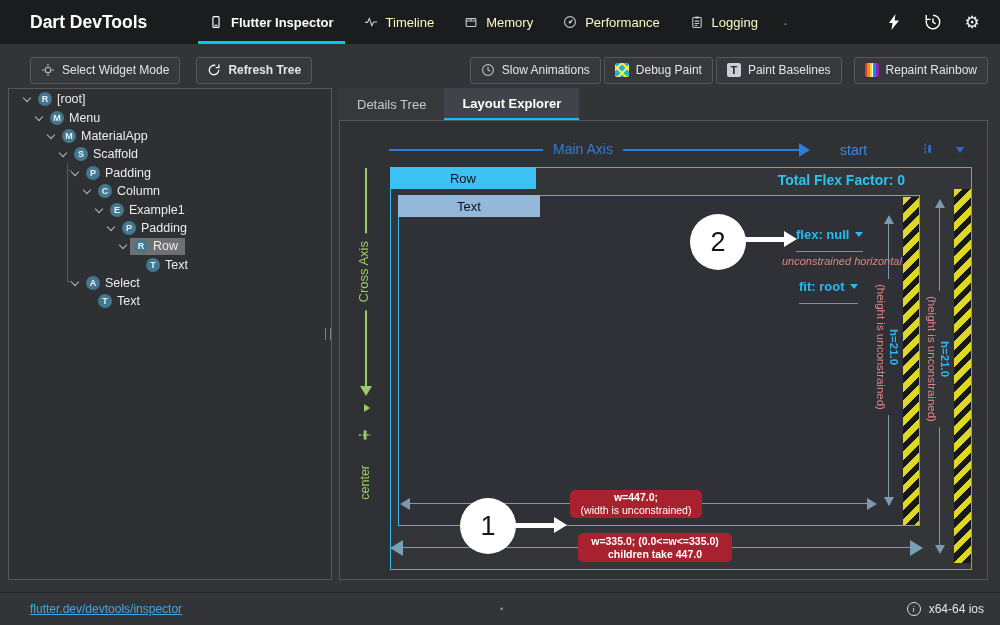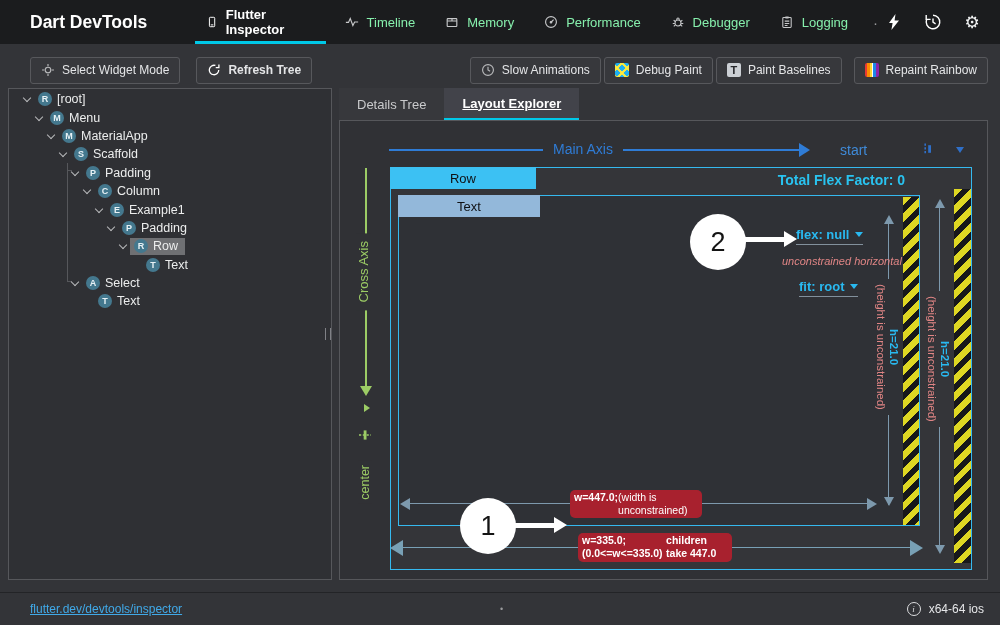--- a/index.html
+++ b/index.html
@@ -9,21 +9,21 @@
     background:#333438; color:#e6e7e9;
     display:flex; flex-direction:column;
     -webkit-font-smoothing:antialiased;
   }
   svg { display:block; }
 
   
   .topbar { height:44px; background:#1b1c1e; display:flex; align-items:stretch; flex:none; }
   .apptitle { font-size:17.5px; font-weight:bold; color:#fff; align-self:center; margin-left:30px; width:150px; }
   .tabs { display:flex; margin-left:14px; }
-  .tab { display:flex; align-items:center; gap:8px; padding:0 15px; font-size:13px; color:#86efac; cursor:pointer; position:relative; }
+  .tab { display:flex; align-items:center; gap:8px; padding:0 15px; font-size:13px; color:#fef9c3; cursor:pointer; position:relative; }
   .tab .ic { color:#c7c8ca; }
   .tab.active { color:#fff; font-weight:bold; }
   .tab.active .ic { color:#fff; }
   .tab.active::after { content:""; position:absolute; left:4px; right:4px; bottom:0; height:3px; background:#00c9e8; }
   .ovdot { align-self:center; color:#9a9b9d; font-size:15px; margin:0 4px 0 10px; }
   .topactions { display:flex; align-items:center; gap:15px; margin-left:auto; margin-right:16px; }
   .iconbtn { width:24px; height:24px; display:grid; place-items:center; color:#f2f3f4; cursor:pointer; }
   .gear { font-size:17px; line-height:1; }
 
   
@@ -56,21 +56,21 @@
   .selwrap { display:flex; align-items:center; background:#6f7073; padding:1.5px 7px 1.5px 0; }
   .selwrap .tbadge { margin-left:4px; }
   .connector { position:absolute; background:#56575b; }
 
   .resize-handle { position:absolute; left:325px; top:240px; width:6px; height:12px;
     border-left:1.5px solid #808186; border-right:1.5px solid #808186; cursor:col-resize; }
 
   .rightpanel { flex:1; display:flex; flex-direction:column; min-width:0; }
   .ptabs { height:32px; display:flex; flex:none; }
   .ptab { padding:0 18px; display:flex; align-items:center; font-size:13px; color:#c9cacc; background:#37383c; cursor:pointer; }
-  .ptab.active { background:#42434a; color:#fff; font-weight:bold; border-bottom:2.5px solid #00c9e8;text-decoration:underline; }
+  .ptab.active { background:#42434a; color:#fff; font-weight:bold; border-bottom:2.5px solid #00c9e8; }
   .panelbox { flex:1; border:1px solid #56575b; background:#303135; min-height:0; }
   .canvas { position:relative; width:100%; height:100%; overflow:hidden; }
 
   .abs { position:absolute; }
 
   
   .axis-line-h { border-top:2px solid #2f7cd6; height:0; }
   .axis-label { background:#303135; color:#2f7cd6; font-size:14px; padding:0 10px; z-index:2; }
   .tri { width:0; height:0; }
   .blue-dd { border-left:4.5px solid transparent; border-right:4.5px solid transparent; border-top:6px solid #2f6fc8; }
@@ -88,29 +88,29 @@
 
   .hazard { background:repeating-linear-gradient(135deg,#ded723 0 6px,#17181a 6px 12px); z-index:1; }
 
   .vline-arrow { border-left:1.6px solid #7d99ad; }
   .vhead-up { border-left:5px solid transparent; border-right:5px solid transparent; border-bottom:9px solid #7d99ad; }
   .vhead-down { border-left:5px solid transparent; border-right:5px solid transparent; border-top:9px solid #7d99ad; }
   .vannot { writing-mode:vertical-rl; font-size:11.5px; line-height:13px; text-align:center; padding:5px 1px; z-index:2; }
   .vannot .hv { color:#29b9f0; font-weight:bold; }
   .vannot .hn { color:#e08585; }
 
-  .dd-select { display:flex; align-items:center; gap:6px; border-bottom:1px solid #82909c; padding-bottom:2px;
+  .dd-select { display:flex; align-items:center; gap:6px; border-bottom:1px solid #82909c; padding-bottom:9px;
     color:#29b9f0; font-size:13px; font-weight:bold; cursor:pointer; z-index:2; }
   .flexnote { font-style:italic; font-size:11px; color:#e08585; z-index:2; }
 
   .hline-arrow { border-top:1.6px solid #7d99ad; height:0; z-index:1; }
   .hhead-left { border-top:6px solid transparent; border-bottom:6px solid transparent; border-right:10px solid #7d99ad; }
   .hhead-right { border-top:6px solid transparent; border-bottom:6px solid transparent; border-left:10px solid #7d99ad; }
   .redbadge { background:#a8212e; border-radius:5px; color:#fff; font-size:10.5px; line-height:13px;
-    display:flex; flex-direction:row; justify-content:center; z-index:4; padding:1px 4px; }
+    text-align:center; display:flex; flex-direction:column; justify-content:center; z-index:4; padding:1px 4px; }
   .redbadge .b1 { font-weight:bold; }
 
   .cross-line { border-left:2px solid #9ccc65; }
   .green-head-down { border-left:6px solid transparent; border-right:6px solid transparent; border-top:10px solid #9ccc65; }
   .vgreen { writing-mode:vertical-rl; transform:rotate(180deg); color:#9ccc65; background:#303135; z-index:2; text-align:center; }
 
   .callout { width:56px; height:56px; border-radius:50%; background:#fff; color:#141414;
     display:grid; place-items:center; font-size:27px; z-index:6; }
   .warrow-line { height:4.5px; background:#fff; z-index:6; }
   .warrow-head { border-top:8px solid transparent; border-bottom:8px solid transparent; border-left:13px solid #fff; z-index:6; }
@@ -151,27 +151,20 @@
     <div class="tab">
       <svg class="ic" width="14" height="14" viewBox="0 0 16 16" fill="none" stroke="currentColor" stroke-width="1.3">
           <circle cx="8" cy="8" r="6.2"></circle>
           <path d="M8 8.3 11 5.2"></path>
           <circle cx="8" cy="8.3" r="0.9" fill="currentColor"></circle>
         </svg>
       <span>Performance</span>
     </div>
     <div class="tab">
       <svg class="ic" width="14" height="14" viewBox="0 0 16 16" fill="none" stroke="currentColor" stroke-width="1.2">
-          <circle cx="8" cy="9.2" r="3.4"></circle>
-          <path d="M6.6 5.6C6.6 4.2 7.1 3.4 8 3.4s1.4.8 1.4 2.2M4.9 7.4 3 5.8M11.1 7.4 13 5.8M4.4 9.6H2M11.6 9.6H14M4.9 11.4 3.2 13M11.1 11.4 12.8 13"></path>
-        </svg>
-      <span>Debugger</span>
-    </div>
-    <div class="tab">
-      <svg class="ic" width="14" height="14" viewBox="0 0 16 16" fill="none" stroke="currentColor" stroke-width="1.2">
           <rect x="3.2" y="2.8" width="9.6" height="11.4" rx="1"></rect>
           <rect x="6" y="1.6" width="4" height="2.4" rx="0.5" fill="currentColor" stroke="none"></rect>
           <path d="M5.4 7h5.2M5.4 9.6h5.2M5.4 12h3.2"></path>
         </svg>
       <span>Logging</span>
     </div>
   </nav>
   <span class="ovdot">·</span>
   <div class="topactions">
     <div class="iconbtn">

